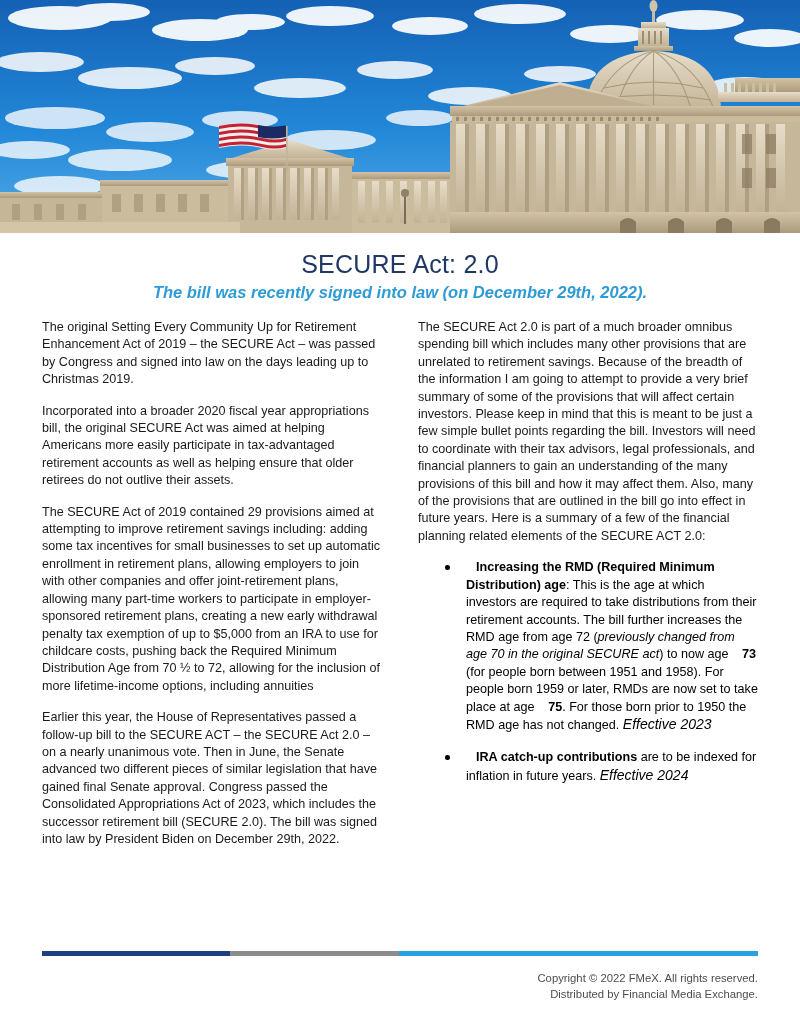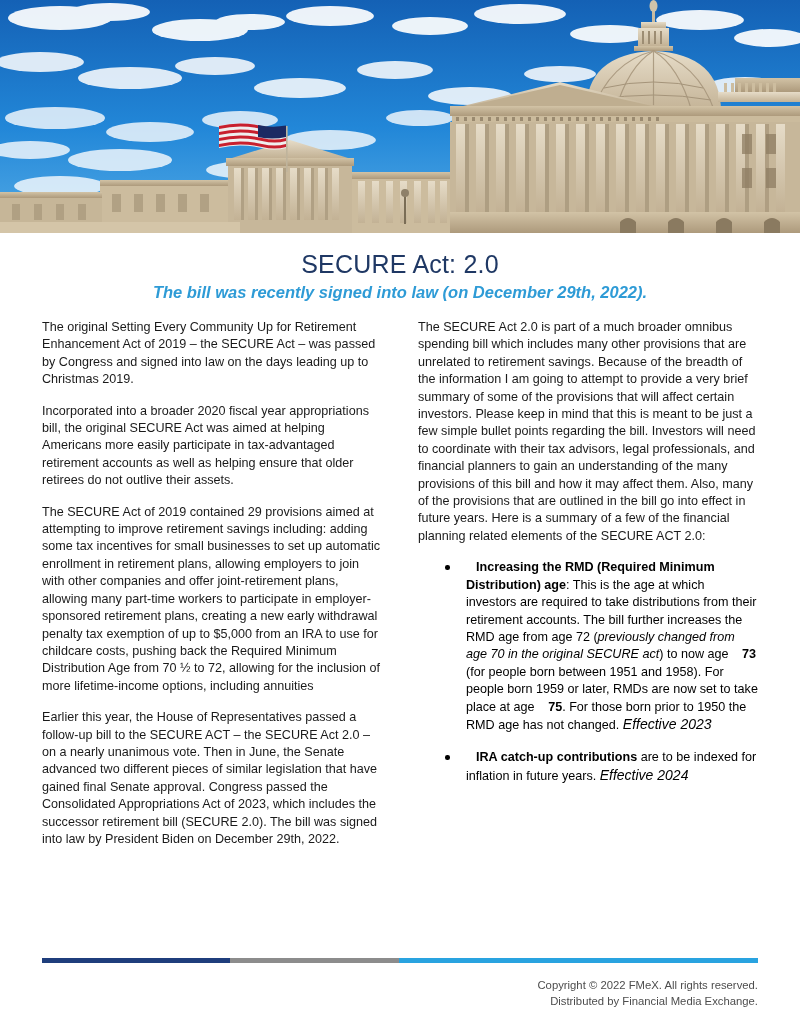--- a/index.html
+++ b/index.html
@@ -104,21 +104,21 @@
   .i { font-style: italic; }
   .eff {
     font-style: italic;
     font-size: 14px;
   }
 
   
   .footer {
     position: absolute;
     left: 0;
-    bottom: 4px;
+    bottom: 11px;
     width: 800px;
   }
   .rule {
     display: flex;
     height: 5px;
     margin: 0 42px;
   }
   .rule .seg-dark  { background: #1F3E7C; }
   .rule .seg-gray  { background: #8C8C8C; }
   .rule .seg-light { background: #29A3E0; }

